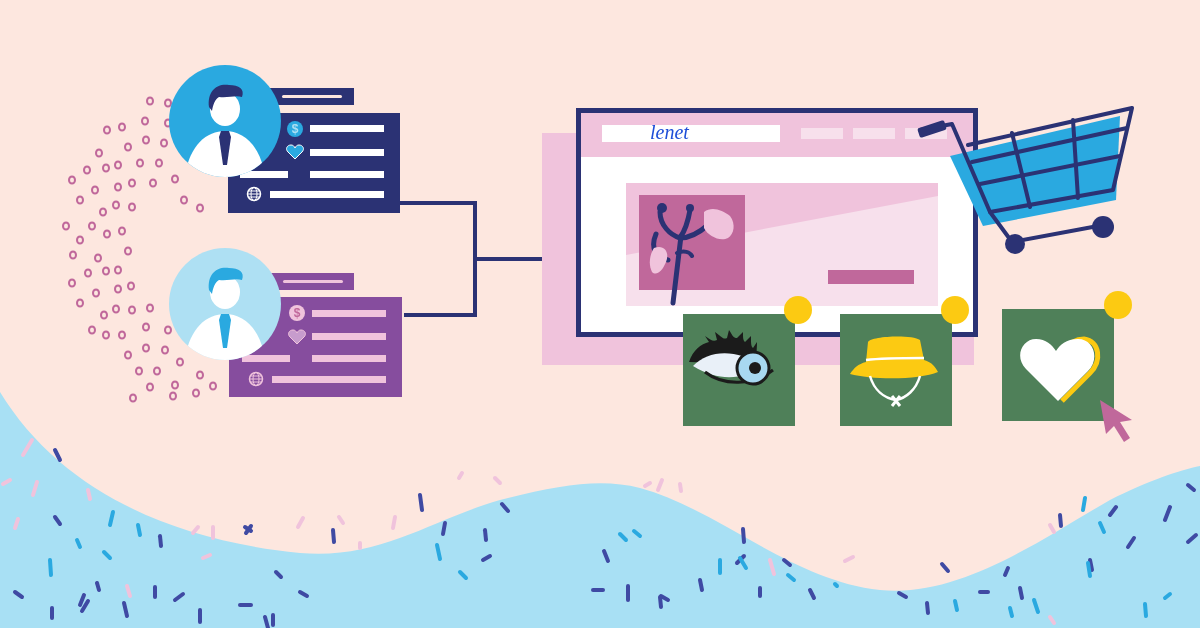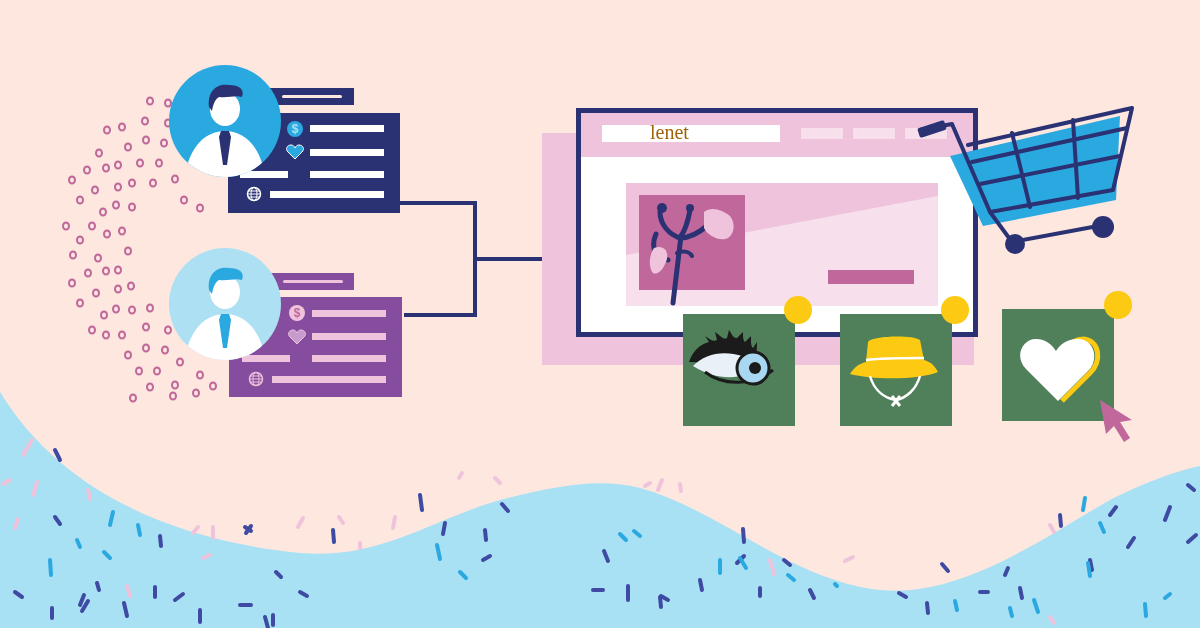--- a/index.html
+++ b/index.html
@@ -7,21 +7,21 @@
   .abs{position:absolute;}
   svg.full{position:absolute;left:0;top:0;width:1200px;height:628px;}
   .card{position:absolute;}
   .card-tab{position:absolute;height:17px;}
   .card-body{position:absolute;}
   .bar{position:absolute;height:7px;}
   .avatar{position:absolute;border-radius:50%;overflow:hidden;}
   .browser{position:absolute;left:576px;top:108px;width:402px;height:229px;border:5px solid #2b3274;box-sizing:border-box;background:#fff;}
   .tile{position:absolute;width:112px;height:112px;background:#4f8059;}
   .badge{position:absolute;width:28px;height:28px;border-radius:50%;background:#fcca12;}
-  .logo{position:absolute;font-family:"Liberation Serif",serif;color:#a16207;}
+  .logo{position:absolute;font-family:"Liberation Serif",serif;font-style:italic;color:#1d4ed8;}
 </style>
 </head>
 <body>
 
 <svg class="full" viewBox="0 0 1200 628">
   <path d="M0,392 C60,490 170,540 300,553 C380,560 430,520 500,500 C560,485 600,478 640,488 C720,510 790,580 880,590 C960,598 1040,540 1110,500 C1150,480 1180,470 1200,466 L1200,628 L0,628 Z" fill="#a8e0f4"></path>
   <g stroke-linecap="round" stroke-width="4" fill="none">
     <g stroke="#3f4aa3">
       <line x1="55" y1="450" x2="60" y2="460"></line>
         <line x1="55" y1="517" x2="60" y2="524"></line>

